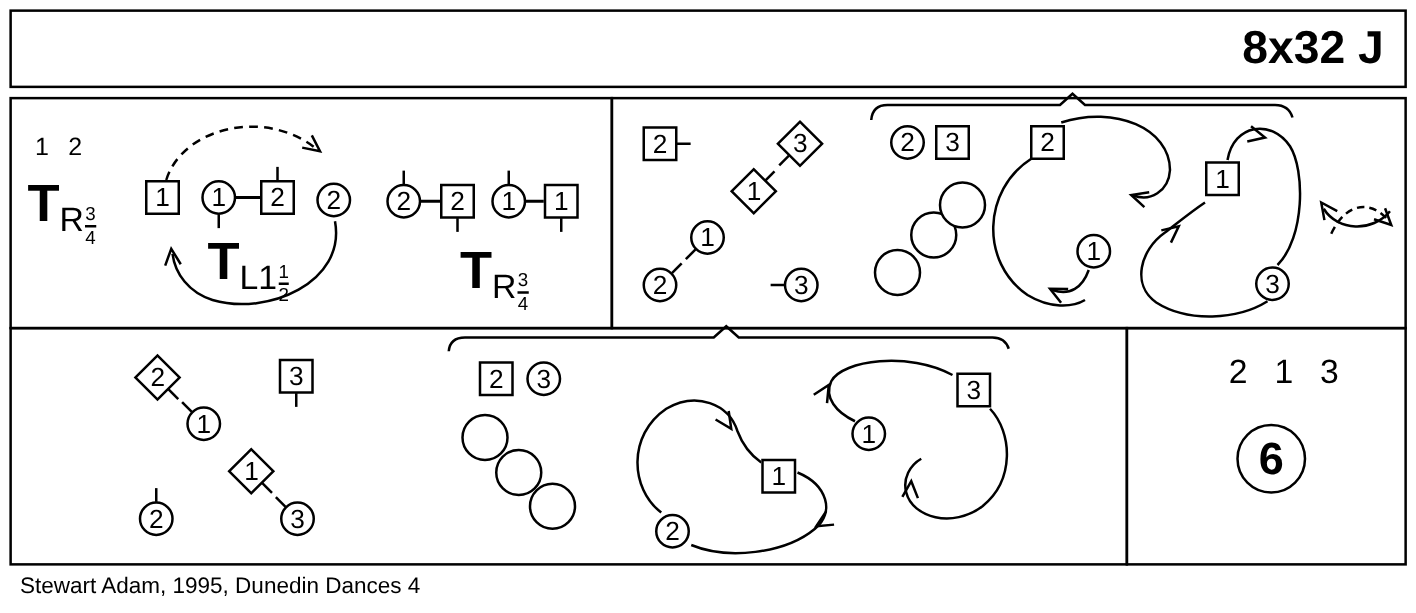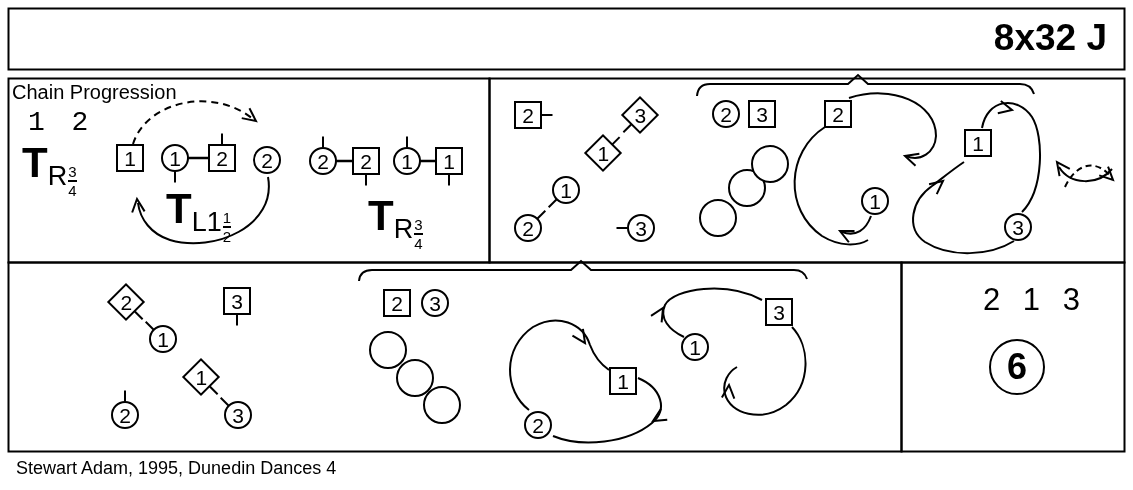--- a/index.html
+++ b/index.html
@@ -2,22 +2,22 @@
 <html><head>
 <meta charset="utf-8">
 <style>
   html,body{margin:0;padding:0;background:#fff;}
   #canvas{position:relative;width:1133px;height:490px;background:#fff;
           font-family:"Liberation Sans","DejaVu Sans",sans-serif;color:#000;overflow:hidden;}
   svg.decor{position:absolute;left:0;top:0;z-index:1;pointer-events:none;}
   .txt{position:absolute;z-index:3;white-space:nowrap;}
   .title{font-size:37px;font-weight:700;}
   .caption{font-size:20px;}
-  .startlbl{font-size:28px;letter-spacing:5px;font-family:Liberation Mono, monospace;}
-  .finishlbl{font-size:31px;letter-spacing:7px;}
+  .startlbl{font-size:20px;letter-spacing:5px;}
+  .finishlbl{font-size:27px;letter-spacing:7px;}
   .footer{font-size:18px;}
   
   .turn{position:absolute;display:flex;align-items:flex-start;z-index:3;}
   .tT{font-size:42px;font-weight:700;line-height:.8;}
   .tSub{display:flex;align-items:flex-start;font-size:27px;line-height:1;margin-top:17px;}
   .frac{display:flex;flex-direction:column;align-items:center;font-size:15px;line-height:1.02;margin-top:1px;margin-left:1px;}
   .fbar{width:100%;height:2px;background:#000;margin:1px 0;}
   
   .sym{position:absolute;z-index:2;box-sizing:border-box;width:28px;height:28px;border:2px solid #000;
        background:#fff;display:flex;align-items:center;justify-content:center;
@@ -75,21 +75,20 @@
     <path d="M 638 378 C 662 388, 668 410, 652 423 C 628 443, 582 448, 553 436"></path>
     <path d="M -13 -6 L 0 0 L -13 6.5" transform="translate(653,421) rotate(150)"></path>
     <path d="M 684 337 C 669 330, 659 318, 665 305 C 674 288, 727 281, 762 300"></path>
     <path d="M -13 -6 L 0 0 L -13 6.5" transform="translate(663,308) rotate(-58)"></path>
     <path d="M 792 327 C 810 346, 812 384, 786 405 C 762 423, 730 414, 725 394 C 722 383, 728 372, 737 367"></path>
     <path d="M -13 -6 L 0 0 L -13 6.5" transform="translate(729,385) rotate(-85)"></path>
   </svg>
 
   <div class="txt title" style="right:26px;top:17px">8x32 J</div>
 
-  <div class="txt caption" style="left:12px;top:81px">Chain Progression</div>
   <div class="txt startlbl" style="left:28px;top:107px">1 2</div>
 
   <div class="turn" style="left:22px;top:146px">
     <span class="tT">T</span>
     <span class="tSub">
         <span>R</span>
         <span class="frac">
           <span>3</span>
           <span class="fbar"></span>
           <span>4</span>

